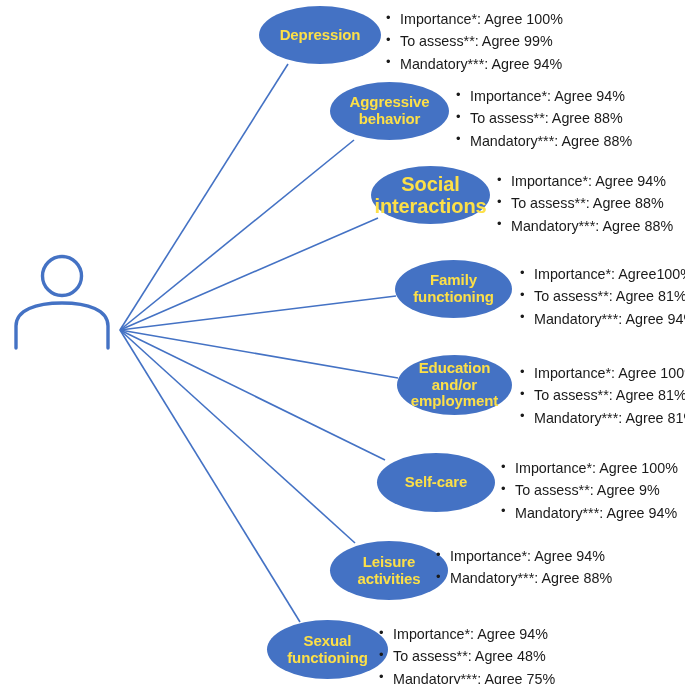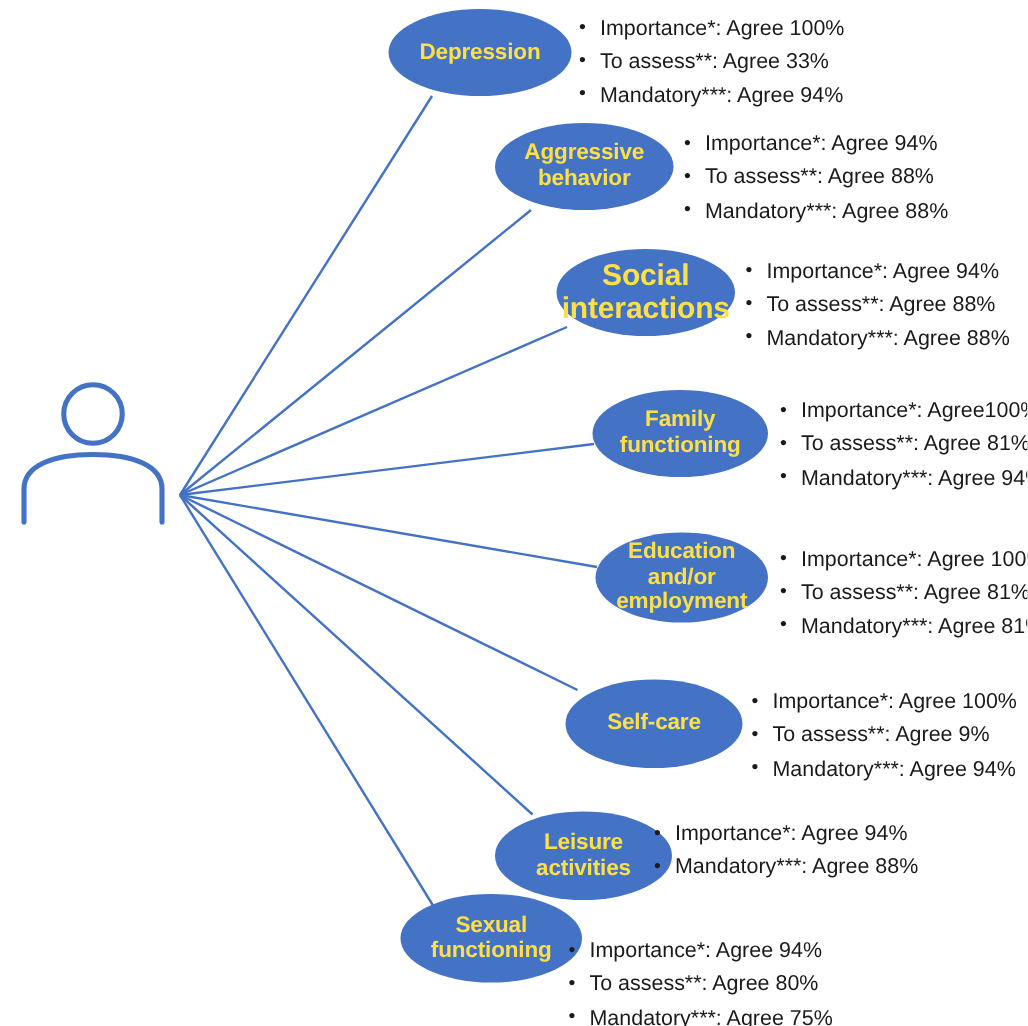--- a/index.html
+++ b/index.html
@@ -97,21 +97,21 @@
     <path d="M 8 100 L 8 78 C 8 62 28 55 54 55 C 80 55 100 62 100 78 L 100 100" fill="none" stroke="#4472c4" stroke-width="3.4" stroke-linecap="round"></path>
   </svg>
 
   <div id="nodes">
       <div class="node-group">
         <div class="ellipse" style="left: 259px; top: 6px; width: 122px; height: 58px; font-size: 15px; background: rgb(68, 114, 196);">
           <span>Depression</span>
         </div>
         <ul class="bullets" style="left: 385px; top: 8px; color: rgb(26, 26, 26);">
           <li>Importance*: Agree 100%</li>
-          <li>To assess**: Agree 33%</li>
+          <li>To assess**: Agree 99%</li>
           <li>Mandatory***: Agree 94%</li>
         </ul>
       </div>
       <div class="node-group">
         <div class="ellipse" style="left: 330px; top: 82px; width: 119px; height: 58px; font-size: 15px; background: rgb(68, 114, 196);">
           <span>Aggressive<br>behavior</span>
         </div>
         <ul class="bullets" style="left: 455px; top: 85px; color: rgb(26, 26, 26);">
           <li>Importance*: Agree 94%</li>
           <li>To assess**: Agree 88%</li>
@@ -161,24 +161,24 @@
       <div class="node-group">
         <div class="ellipse" style="left: 330px; top: 541px; width: 118px; height: 59px; font-size: 15px; background: rgb(68, 114, 196);">
           <span>Leisure<br>activities</span>
         </div>
         <ul class="bullets" style="left: 435px; top: 545px; color: rgb(26, 26, 26);">
           <li>Importance*: Agree 94%</li>
           <li>Mandatory***: Agree 88%</li>
         </ul>
       </div>
       <div class="node-group">
-        <div class="ellipse" style="left: 267px; top: 596px; width: 121px; height: 59px; font-size: 15px; background: rgb(68, 114, 196);">
+        <div class="ellipse" style="left: 267px; top: 620px; width: 121px; height: 59px; font-size: 15px; background: rgb(68, 114, 196);">
           <span>Sexual<br>functioning</span>
         </div>
         <ul class="bullets" style="left: 378px; top: 623px; color: rgb(26, 26, 26);">
           <li>Importance*: Agree 94%</li>
-          <li>To assess**: Agree 80%</li>
+          <li>To assess**: Agree 48%</li>
           <li>Mandatory***: Agree 75%</li>
         </ul>
       </div>
     </div>
 
 </div>
 
 </body></html>

